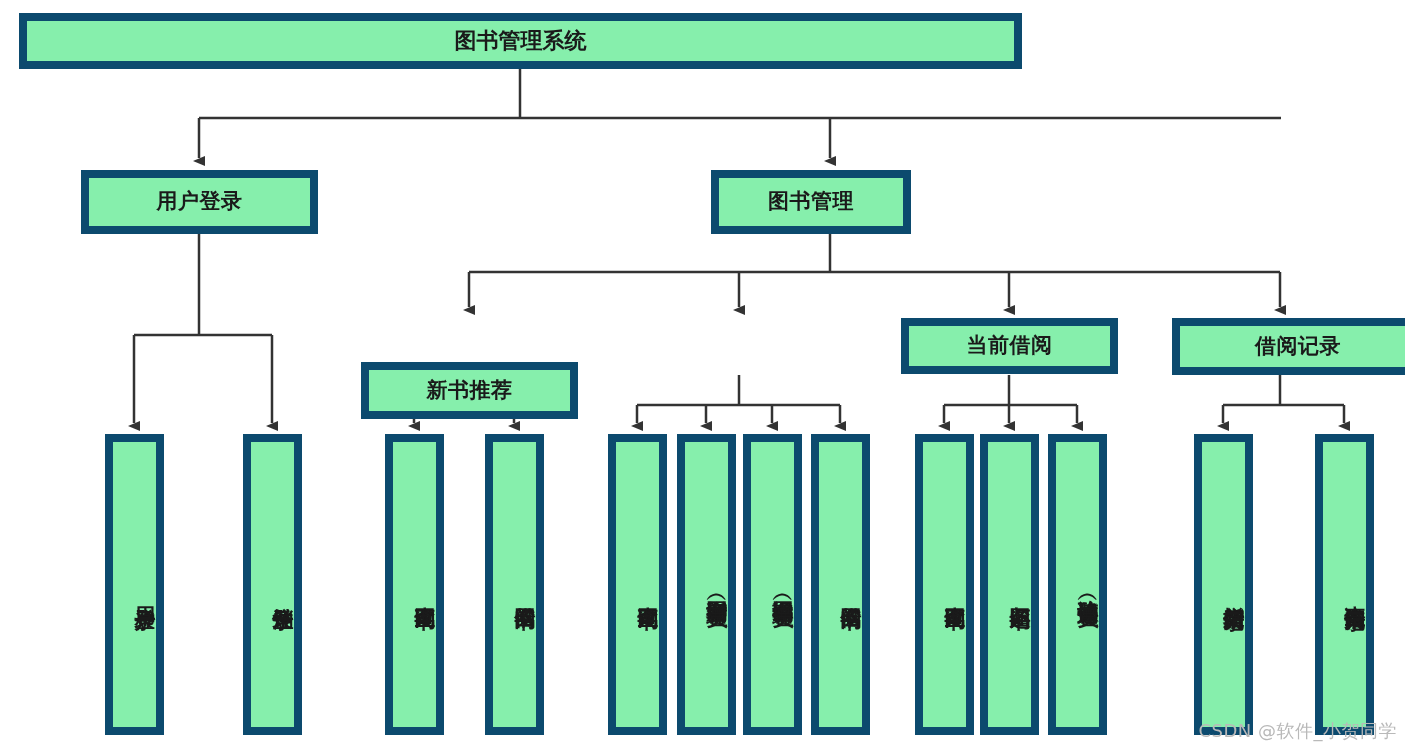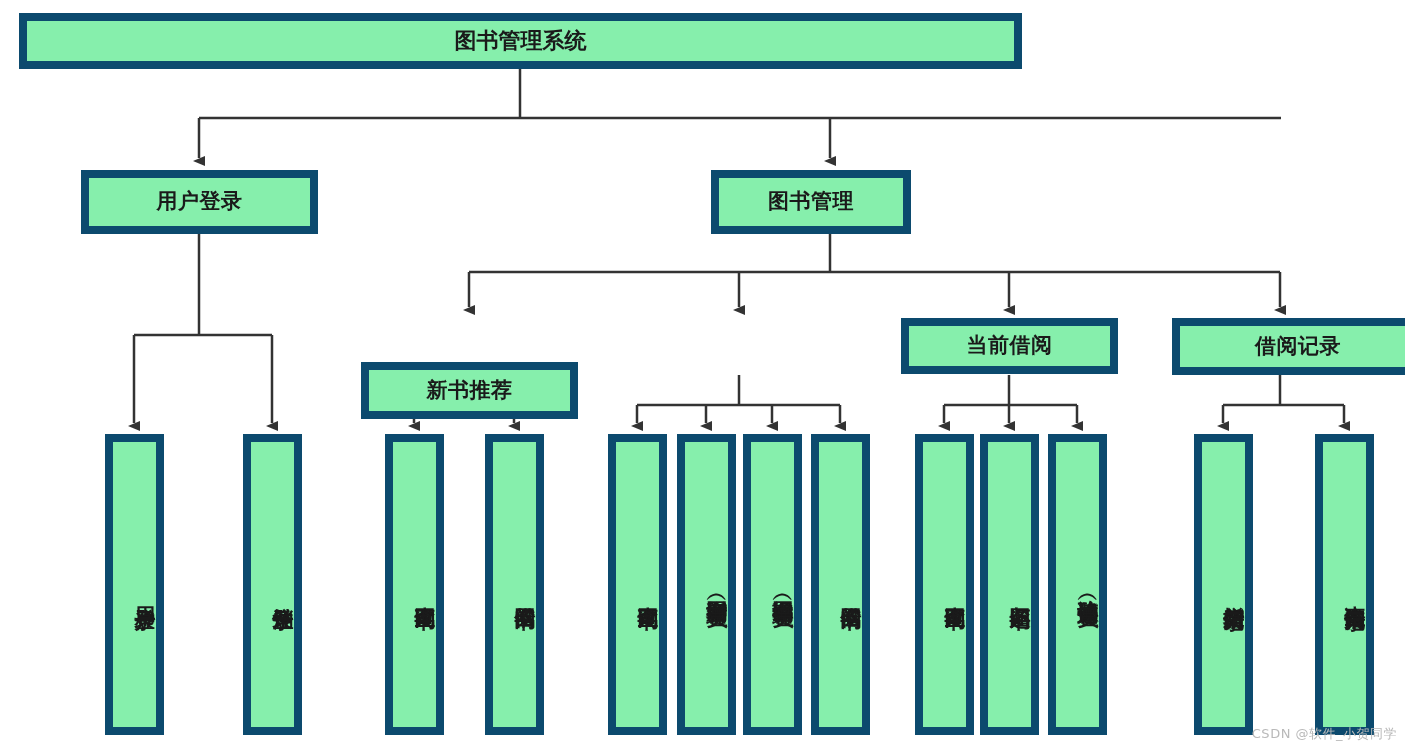--- a/index.html
+++ b/index.html
@@ -59,21 +59,21 @@
   .vtext {
     writing-mode: vertical-rl;
     text-orientation: upright;
     display: block;
     white-space: nowrap;
   }
   #watermark {
     position: absolute;
     right: 8px;
     bottom: 4px;
-    font-size: 13px;
+    font-size: 18px;
     color: #b9b9b9;
     letter-spacing: 0.5px;
     white-space: nowrap;
   }
 </style>
 </head>
 <body>
 
 <div id="canvas">
 

